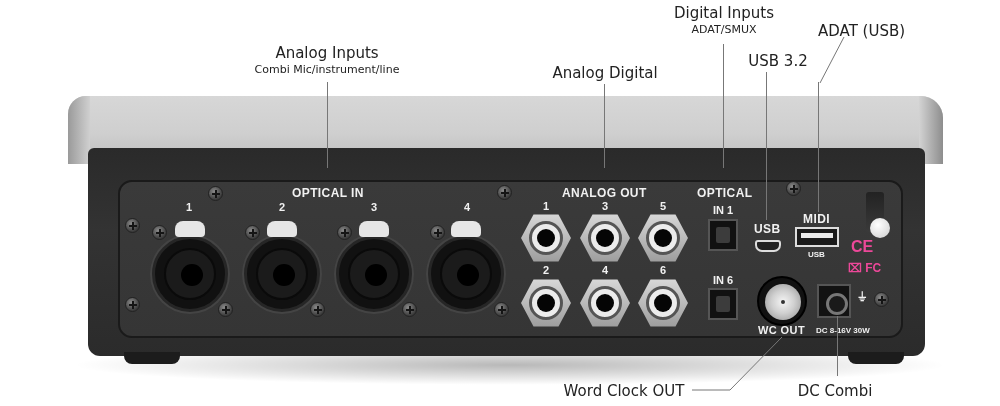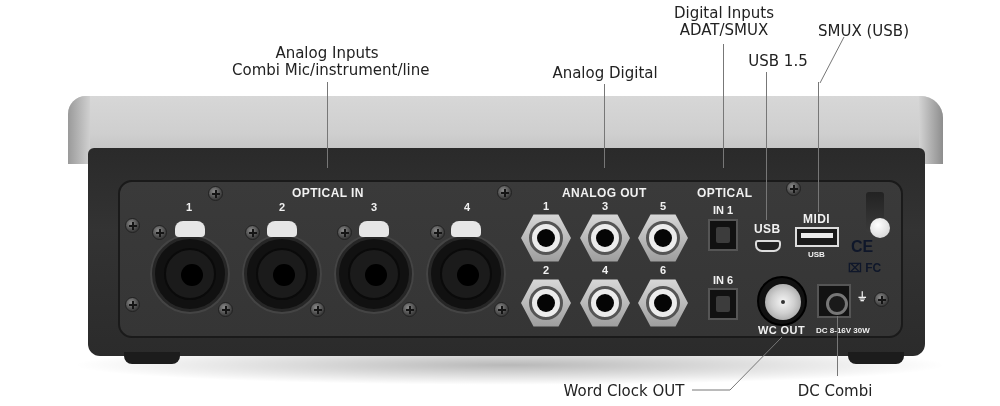--- a/index.html
+++ b/index.html
@@ -1,19 +1,19 @@
 <!DOCTYPE html>
 <html><head>
 <meta charset="utf-8">
 <style>
   *{box-sizing:border-box;margin:0;padding:0}
   body{width:1000px;height:406px;background:#fff;position:relative;overflow:hidden;font-family:"DejaVu Sans",sans-serif}
   .callout{position:absolute;color:#222;font-family:"DejaVu Sans",sans-serif;text-align:center;white-space:nowrap}
   .callout .t{font-size:15px;line-height:18px}
-  .callout .s{font-size:15px;line-height:16px}
+  .callout .s{font-size:11px;line-height:16px}
   .line{position:absolute;background:#777;width:1px}
   .shadow{position:absolute;left:70px;top:345px;width:880px;height:40px;background:radial-gradient(ellipse at center,rgba(0,0,0,.28) 0%,rgba(0,0,0,0) 70%)}
   .top-shell{position:absolute;left:68px;top:96px;width:875px;height:68px;border-radius:18px 22px 0 0;background:linear-gradient(180deg,#d7d7d7 0%,#cfcfcf 55%,#bdbdbd 100%)}
   .top-shell:before{content:"";position:absolute;left:0;top:0;width:22px;height:100%;border-radius:18px 0 0 0;background:linear-gradient(90deg,#9a9a9a,#d0d0d0)}
   .top-shell:after{content:"";position:absolute;right:0;top:0;width:24px;height:100%;border-radius:0 22px 0 0;background:linear-gradient(270deg,#8d8d8d,#d3d3d3)}
   .body{position:absolute;left:88px;top:148px;width:837px;height:208px;background:linear-gradient(180deg,#2a2a2a 0%,#333 40%,#2b2b2b 100%);border-radius:6px 6px 12px 12px}
   .foot{position:absolute;top:352px;width:56px;height:12px;background:#1c1c1c;border-radius:0 0 8px 8px}
   .panel{position:absolute;left:118px;top:180px;width:785px;height:158px;background:linear-gradient(180deg,#3a3a3a,#353535);border:2px solid #1a1a1a;border-radius:14px}
   .lbl{position:absolute;color:#f1f1f1;font-family:"Liberation Sans",sans-serif;font-weight:bold;font-size:12px;letter-spacing:.4px;white-space:nowrap}
   .num{position:absolute;color:#f1f1f1;font-family:"Liberation Sans",sans-serif;font-weight:bold;font-size:11px}
@@ -32,21 +32,21 @@
   .usb-mini{position:absolute;width:26px;height:12px;border:2px solid #ddd;border-radius:3px 3px 7px 7px;background:#222}
   .usb-a{position:absolute;width:44px;height:20px;border:2px solid #ddd;background:#1a1a1a}
   .usb-a:after{content:"";position:absolute;left:4px;top:4px;width:32px;height:5px;background:#eaeaea}
   .bnc{position:absolute;width:50px;height:50px;border-radius:50%;background:#111;border:2px solid #000}
   .bnc .outer{position:absolute;left:6px;top:6px;width:36px;height:36px;border-radius:50%;background:radial-gradient(circle,#f5f5f5 0%,#cfcfcf 45%,#8d8d8d 100%)}
   .bnc .pin{position:absolute;left:22px;top:22px;width:4px;height:4px;border-radius:50%;background:#333}
   .dc{position:absolute;width:34px;height:34px;background:#121212;border:2px solid #555}
   .dc:after{content:"";position:absolute;left:7px;top:7px;width:16px;height:16px;border-radius:50%;border:3px solid #777;background:#1a1a1a}
   .knob{position:absolute;width:20px;height:20px;border-radius:50%;background:radial-gradient(circle at 40% 35%,#fff,#ccc)}
   .lock{position:absolute;width:18px;height:40px;background:linear-gradient(180deg,#222,#3a3a3a);border-radius:3px}
-  .mark{position:absolute;color:#0f172a;font-family:"Liberation Sans",sans-serif;font-weight:bold}
+  .mark{position:absolute;color:#ec4899;font-family:"Liberation Sans",sans-serif;font-weight:bold}
 </style>
 </head>
 <body>
 
 <div class="shadow"></div>
 <div class="top-shell"></div>
 <div class="body"></div>
 <div class="foot" style="left:124px"></div>
 <div class="foot" style="left:848px"></div>
 
@@ -172,23 +172,23 @@
   <div class="s">Combi Mic/instrument/line</div>
 </div>
 <div class="callout" style="left:540px;top:64px;width:130px">
   <div class="t">Analog Digital</div>
 </div>
 <div class="callout" style="left:668px;top:4px;width:112px">
   <div class="t">Digital Inputs</div>
   <div class="s">ADAT/SMUX</div>
 </div>
 <div class="callout" style="left:748px;top:52px;width:60px">
-  <div class="t">USB 1.5</div>
+  <div class="t">USB 3.2</div>
 </div>
 <div class="callout" style="left:818px;top:22px;width:84px">
-  <div class="t">SMUX (USB)</div>
+  <div class="t">ADAT (USB)</div>
 </div>
 <div class="callout" style="left:560px;top:382px;width:128px">
   <div class="t">Word Clock OUT</div>
 </div>
 <div class="callout" style="left:795px;top:382px;width:80px">
   <div class="t">DC Combi</div>
 </div>
 
 </body></html>

